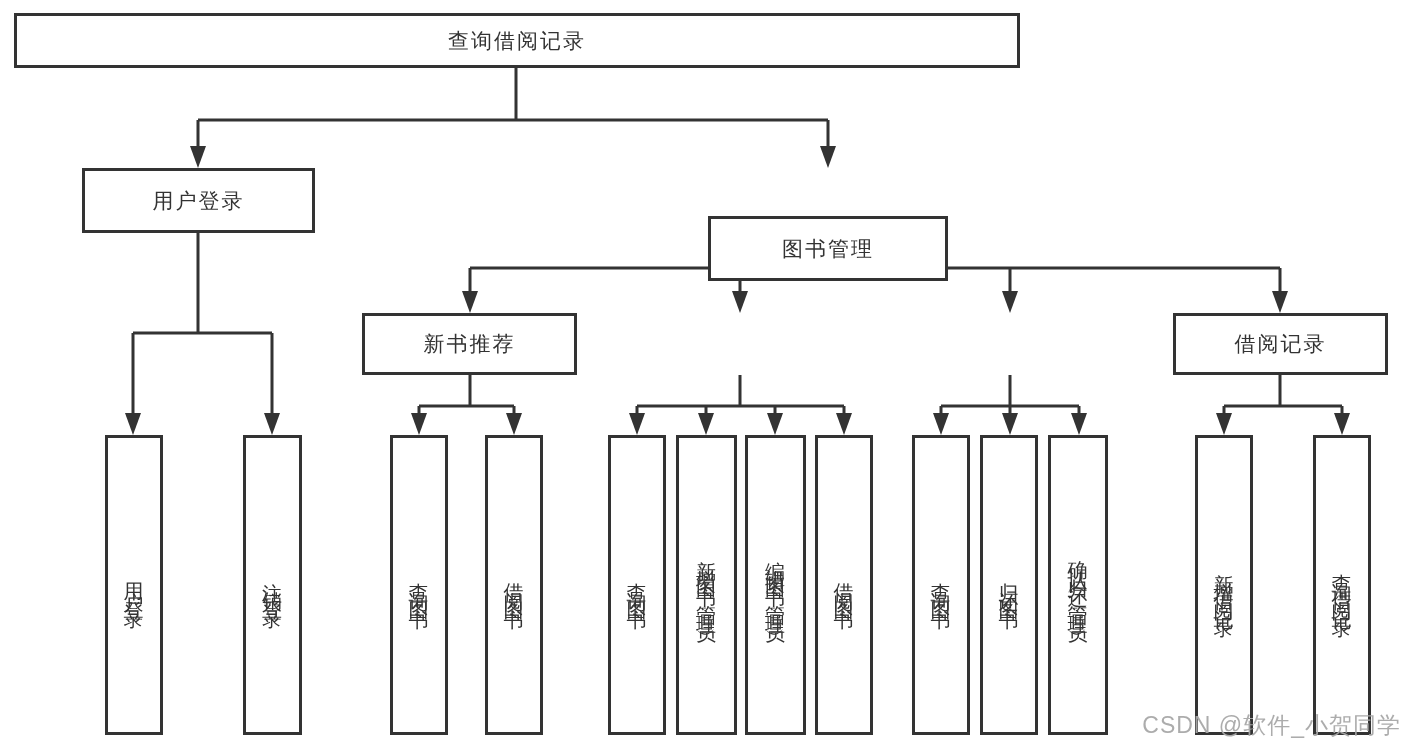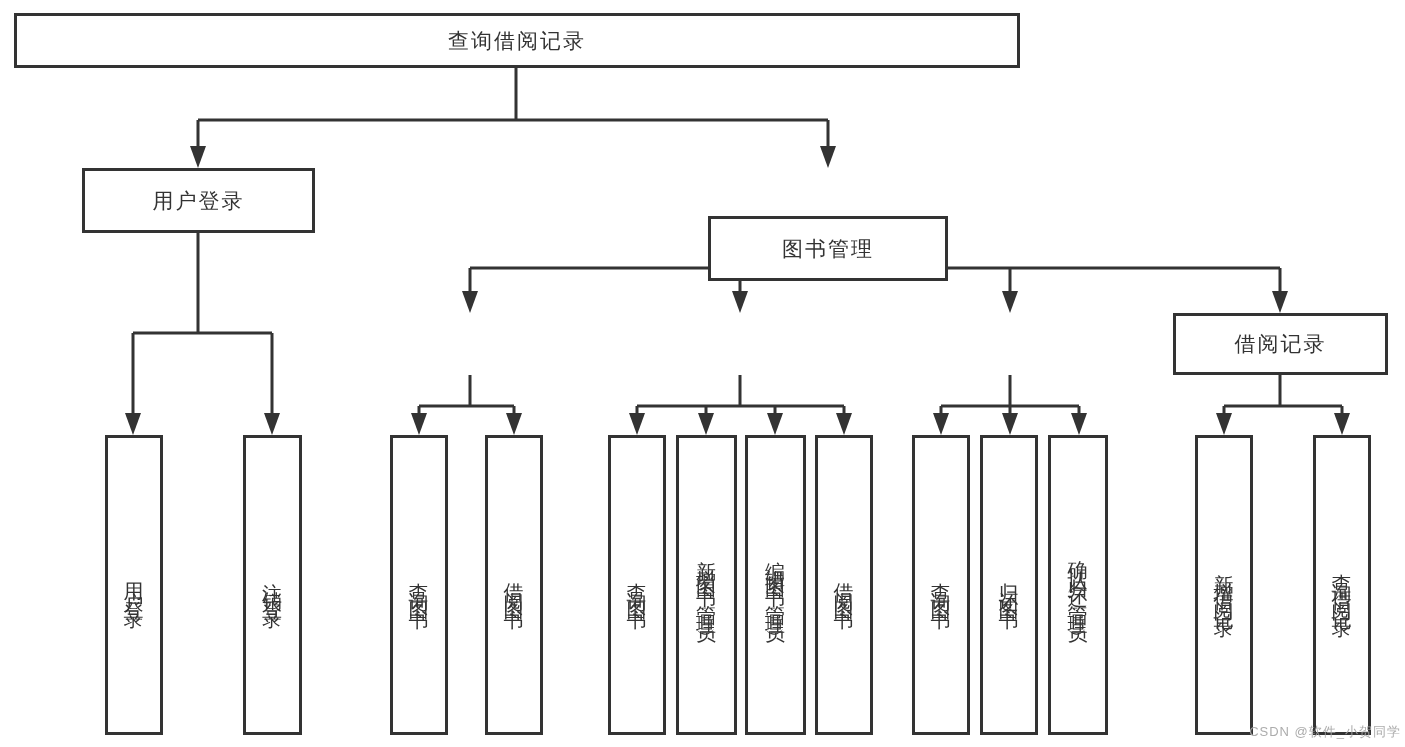--- a/index.html
+++ b/index.html
@@ -68,21 +68,21 @@
   .lf-b4 { left: 815px;  width: 58px; }
   .lf-c1 { left: 912px;  width: 58px; }
   .lf-c2 { left: 980px;  width: 58px; }
   .lf-c3 { left: 1048px; width: 60px; }
   .lf-d1 { left: 1195px; width: 58px; }
   .lf-d2 { left: 1313px; width: 58px; }
   .watermark {
     position: absolute;
     right: 4px;
     bottom: 6px;
-    font-size: 13px;
+    font-size: 23px;
     color: rgba(168,168,168,0.95);
     letter-spacing: 1px;
     z-index: 10;
     white-space: nowrap;
   }
 </style>
 </head>
 <body>
 
 <div class="canvas">
@@ -118,20 +118,21 @@
       <polygon points="1216,413 1232,413 1224,435"></polygon>
       <polygon points="1334,413 1350,413 1342,435"></polygon>
     </g>
   </svg>
 
   <div class="node n-root">查询借阅记录</div>
 
   <div class="node n-login">用户登录</div>
   <div class="node n-mgmt">图书管理</div>
 
+  <div class="node n-l3 n-l3a">新书推荐</div>
   <div class="node n-l3 n-l3d">借阅记录</div>
 
   <div class="leaf lf-login1">用户登录</div>
   <div class="leaf lf-login2">注销登录</div>
 
   <div class="leaf lf-a1">查询图书</div>
   <div class="leaf lf-a2">借阅图书</div>
 
   <div class="leaf lf-b1">查询图书</div>
   <div class="leaf lf-b2">新增图书（管理员）</div>

